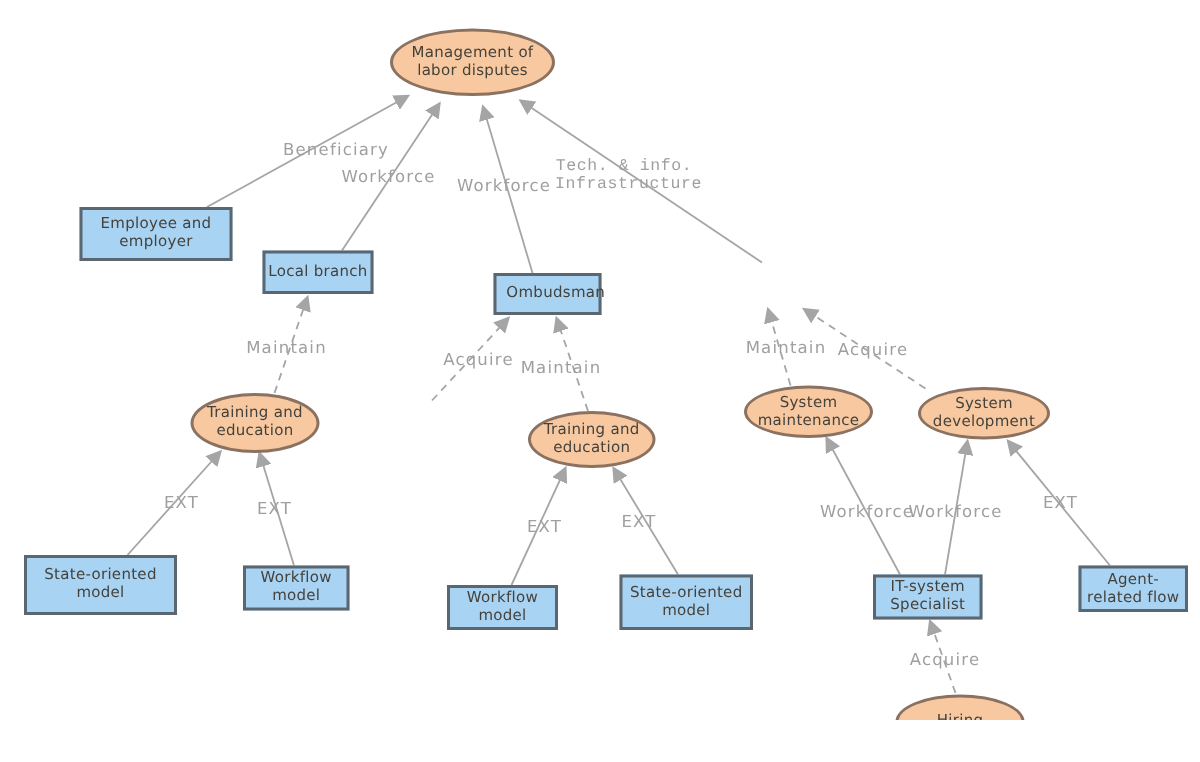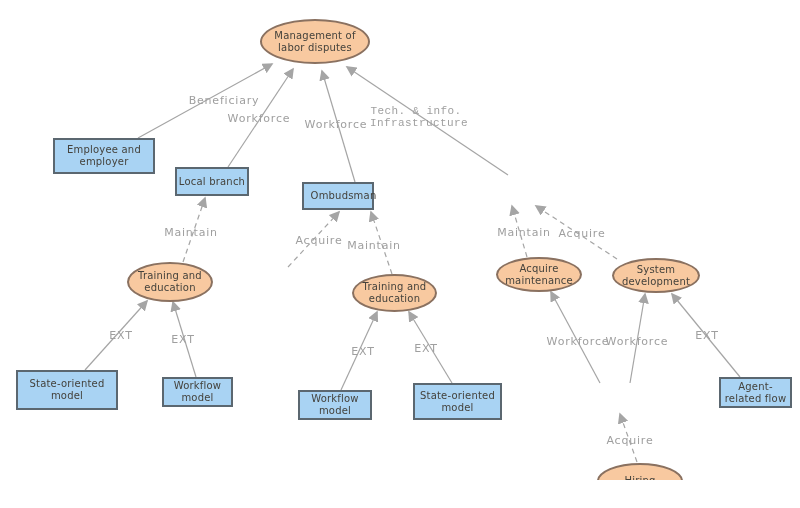--- a/index.html
+++ b/index.html
@@ -65,46 +65,49 @@
 
   <div class="node goal" style="left:260px;top:19px;width:110px;height:45px;">
       <span>Management of labor disputes</span>
     </div>
   <div class="node actor" style="left:53px;top:138px;width:102px;height:36px;">
       <span>Employee and employer</span>
     </div>
   <div class="node actor" style="left:175px;top:167px;width:74px;height:29px;">
       <span>Local branch</span>
     </div>
-  <div class="node actor" style="left:302px;top:182px;width:72px;height:28px;padding-left:12px;">
+  <div class="node actor" style="left:329px;top:182px;width:72px;height:28px;padding-left:12px;">
       <span>Ombudsman</span>
     </div>
   <div class="node goal" style="left:127px;top:262px;width:86px;height:40px;">
       <span>Training and education</span>
     </div>
   <div class="node goal" style="left:352px;top:274px;width:85px;height:38px;">
       <span>Training and education</span>
     </div>
   <div class="node goal" style="left:496px;top:257px;width:86px;height:35px;">
-      <span>Acquire maintenance</span>
+      <span>System maintenance</span>
     </div>
   <div class="node goal" style="left:612px;top:258px;width:88px;height:35px;">
       <span>System development</span>
     </div>
   <div class="node actor" style="left:16px;top:370px;width:102px;height:40px;">
       <span>State-oriented model</span>
     </div>
   <div class="node actor" style="left:162px;top:377px;width:71px;height:30px;">
       <span>Workflow model</span>
     </div>
   <div class="node actor" style="left:298px;top:390px;width:74px;height:30px;">
       <span>Workflow model</span>
     </div>
   <div class="node actor" style="left:413px;top:383px;width:89px;height:37px;">
       <span>State-oriented model</span>
+    </div>
+  <div class="node actor" style="left:582px;top:383px;width:73px;height:30px;">
+      <span>IT-system Specialist</span>
     </div>
   <div class="node goal" style="left:597px;top:463px;width:86px;height:36px;">
       <span>Hiring</span>
     </div>
   <div class="node actor" style="left:719px;top:377px;width:73px;height:31px;">
       <span>Agent-related flow</span>
     </div>
 
   <div class="edge-label" style="left:208px;top:100px;padding-left:32px;">Beneficiary</div>
   <div class="edge-label" style="left:259px;top:118px;">Workforce</div>

